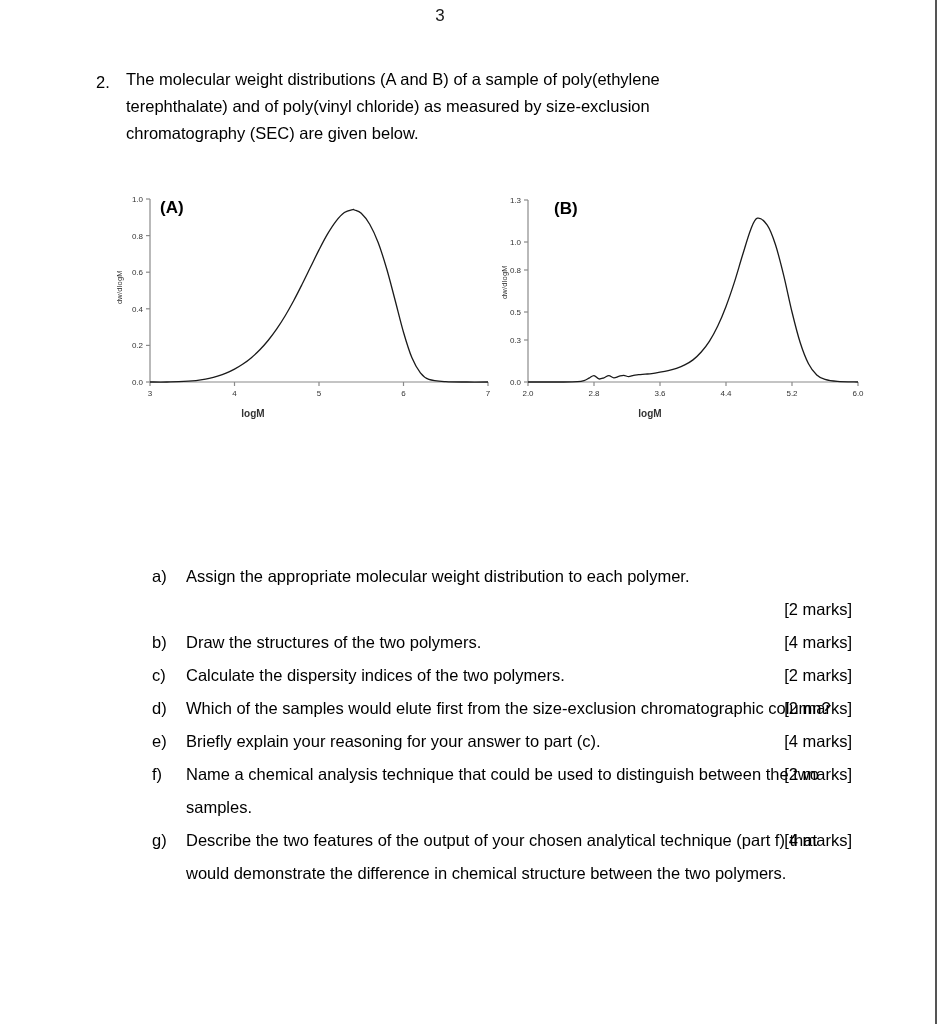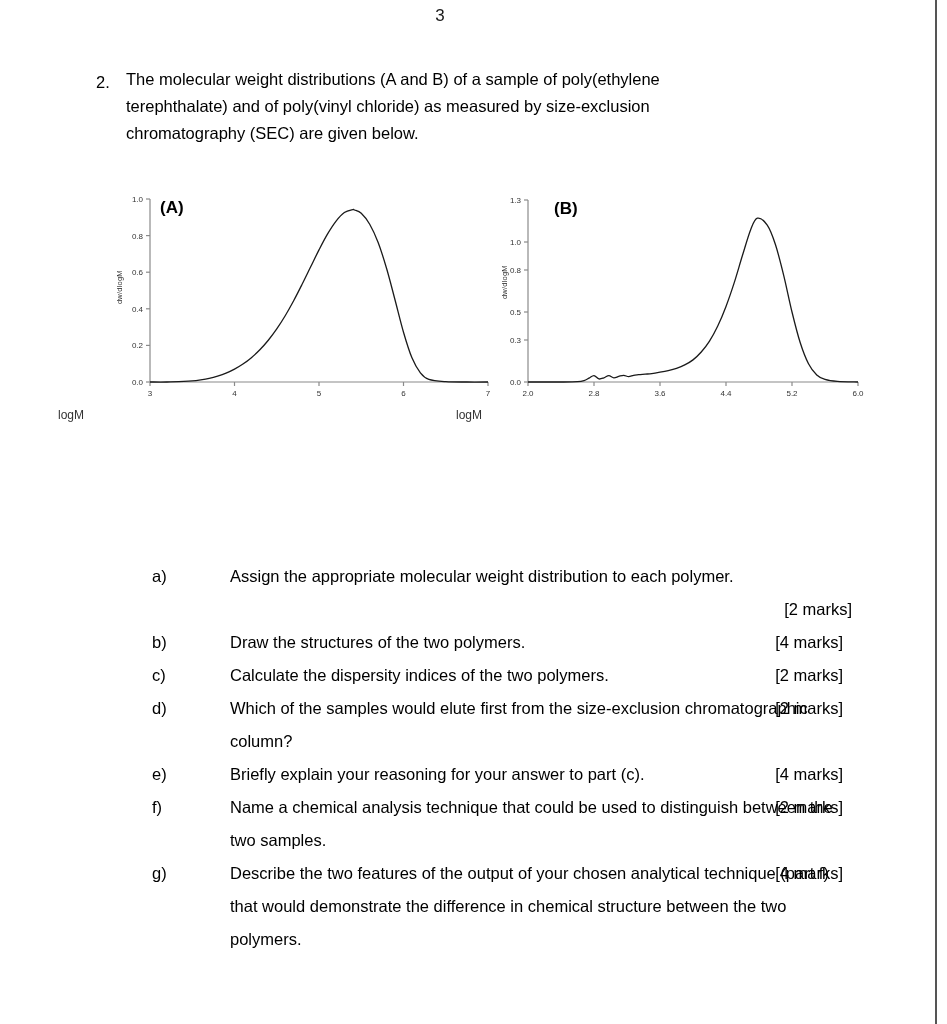--- a/index.html
+++ b/index.html
@@ -93,22 +93,24 @@
     white-space: nowrap;
     letter-spacing: 0.2px;
   }
   .chart.a .ylabel { left: 13px; top: 118px; }
   .chart.b .ylabel { left: 22px; top: 113px; }
 
   .xlabel {
     position: absolute;
     top: 222px;
     width: 100%;
-    font-size: 12px;
+    text-align: center;
+    font-size: 10px;
     color: #333;
+    font-weight: bold;
   }
   .chart.a .xlabel { left: -44px; }
   .chart.b .xlabel { left: -22px; }
 
   .panel-letter {
     position: absolute;
     font-size: 17px;
     font-weight: bold;
     color: #000;
   }
@@ -145,24 +147,24 @@
     width: 34px;
     font-size: 16.5px;
     line-height: 33px;
   }
   .part-body {
     flex: 1 1 auto;
     font-size: 16.5px;
     line-height: 33px;
     position: relative;
   }
-  .part-line { position: relative; margin-left: 44px; }
+  .part-line { position: relative; }
   .marks {
     position: absolute;
-    right: 9px;
+    right: 0;
     font-size: 16.5px;
     line-height: 33px;
     white-space: nowrap;
   }
   .marks-own-line { position: relative; text-align: right; }
 </style>
 </head>
 <body>
 
 <div class="page">

